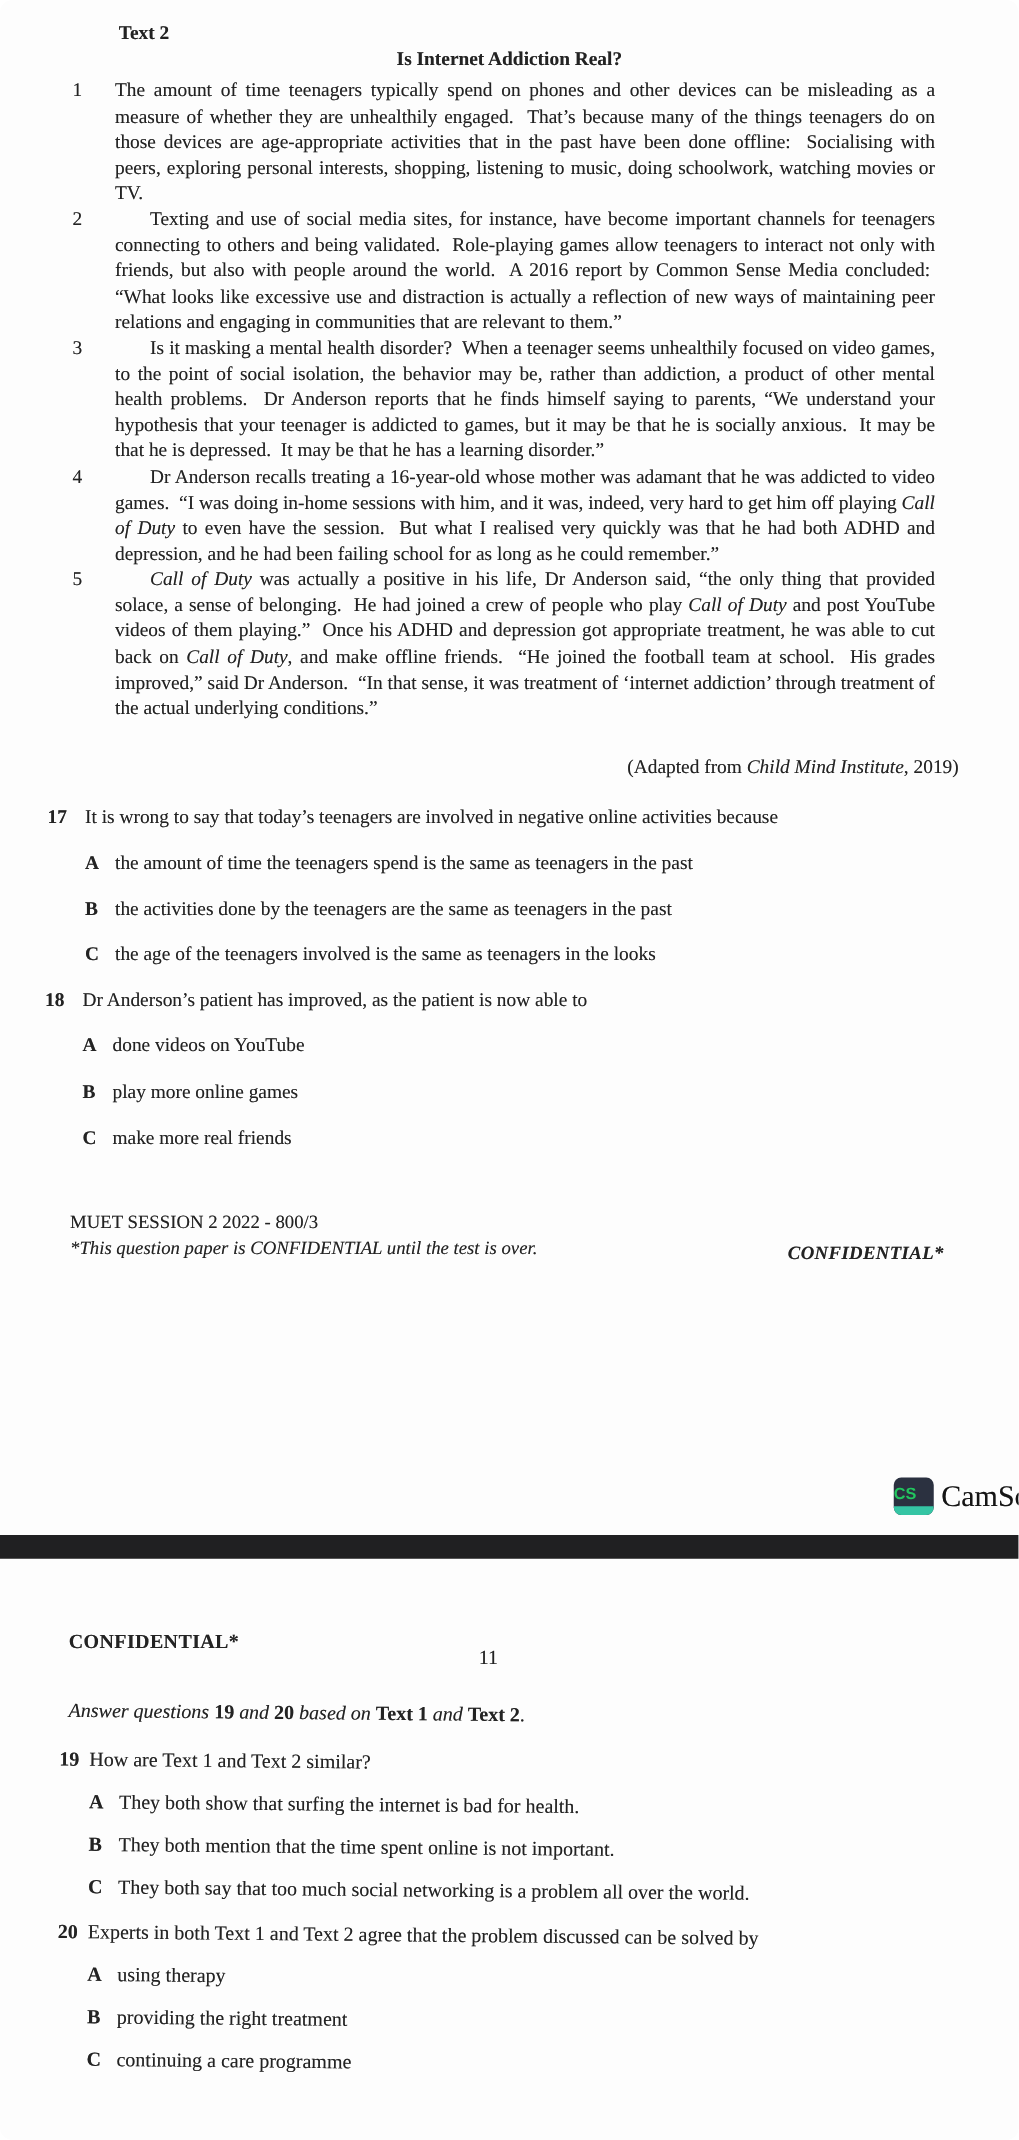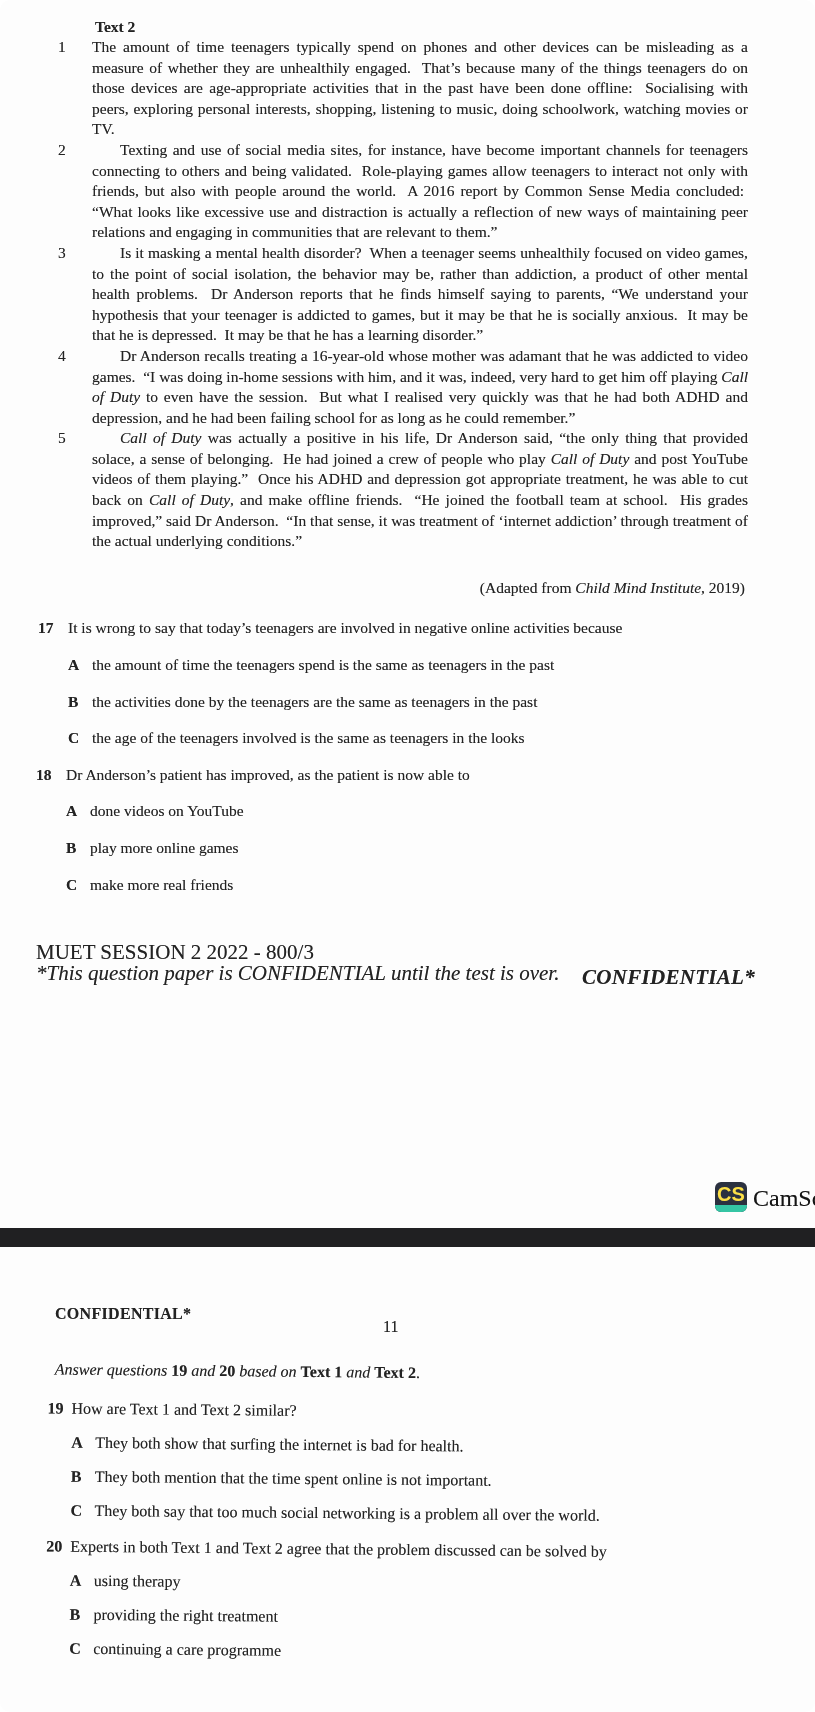--- a/index.html
+++ b/index.html
@@ -13,39 +13,39 @@
   .b{font-weight:bold;}
   .i{font-style:italic;}
   
   .page1{padding-top:17px;}
   .text-label{margin-left:95px;font-weight:bold;line-height:20px;}
   .title{text-align:center;font-weight:bold;line-height:20px;margin-top:1px;margin-bottom:5px;}
   .para{display:flex;margin:0 67px 0 58px;}
   .pnum{flex:none;width:34px;}
   .ptext{flex:1;margin:0;text-align:justify;}
   .indent{text-indent:28px;}
-  .source{text-align:right;padding-right:70px;margin-top:26px;}
+  .source{text-align:right;padding-right:48px;margin-top:26px;}
   .qblock{margin-left:38px;margin-right:18px;}
   .qb-17{margin-top:20px;}
   .qb-18{margin-top:16px;margin-left:36px;}
   .qrow{display:flex;}
   .qnum{flex:none;width:30px;font-weight:bold;}
   .qtext{flex:1;margin:0;}
   .orow{display:flex;margin-left:30px;margin-top:16px;}
   .oletter{flex:none;width:24px;font-weight:bold;}
   .otext{flex:1;margin:0;}
-  .footer{margin-top:47px;margin-left:36px;position:relative;font-size:21px;}
+  .footer{margin-top:47px;margin-left:56px;position:relative;font-size:15px;}
   .frow{position:relative;font-style:italic;}
   .fconf{position:absolute;right:60px;top:4px;letter-spacing:.3px;}
   
   .wm{position:absolute;left:715px;top:1182px;display:flex;align-items:flex-start;}
   .cs-icon{flex:none;position:relative;width:32px;height:30px;border-radius:6px;overflow:hidden;}
-  .cs-label{position:absolute;top:0;left:0;right:0;height:23px;color:#fde047;
-    font-family:"Liberation Sans","DejaVu Sans",sans-serif;font-weight:bold;font-size:20px;
-    line-height:25px;text-align:center;text-shadow:none;}
+  .cs-label{position:absolute;top:0;left:0;right:0;height:23px;color:#22c55e;
+    font-family:"Liberation Sans","DejaVu Sans",sans-serif;font-weight:bold;font-size:13px;
+    line-height:25px;text-align:left;text-shadow:none;}
   .cs-accent{position:absolute;left:0;right:0;bottom:0;height:7px;}
   .cs-brand{margin-left:6px;font-size:24px;line-height:32px;color:#151515;white-space:nowrap;}
   
   .divider{position:absolute;left:0;top:1228px;width:815px;height:19px;}
   
   .page2{position:absolute;left:0;top:1247px;width:815px;padding-top:56px;font-size:16px;line-height:21px;}
   .p2head{position:relative;}
   .p2conf{margin-left:55px;display:inline-block;letter-spacing:.3px;}
   .p2num{position:absolute;left:383px;top:13px;}
   .p2body{margin-top:34px;transform:rotate(.55deg);transform-origin:0 0;}
@@ -55,20 +55,21 @@
   .p2body .orow{margin-left:24px;margin-top:13px;}
   .p2body .qb-20{margin-top:15px;}
 </style>
 </head>
 <body>
 
 <div class="sheet">
 
   <section class="page1">
     <div class="text-label">Text 2</div>
+    <div class="title">Is Internet Addiction Real?</div>
 
     <div class="para">
       <span class="pnum">1</span>
       <p class="ptext"><span>The amount of time teenagers typically spend on phones and other devices can be misleading as a measure of whether they are unhealthily engaged.&nbsp; That’s because many of the things teenagers do on those devices are age-appropriate activities that in the past have been done offline:&nbsp; Socialising with peers, exploring personal interests, shopping, listening to music, doing schoolwork, watching movies or TV.</span></p>
     </div>
     <div class="para">
       <span class="pnum">2</span>
       <p class="ptext indent"><span>Texting and use of social media sites, for instance, have become important channels for teenagers connecting to others and being validated.&nbsp; Role-playing games allow teenagers to interact not only with friends, but also with people around the world.&nbsp; A 2016 report by Common Sense Media concluded:&nbsp; “What looks like excessive use and distraction is actually a reflection of new ways of maintaining peer relations and engaging in communities that are relevant to them.”</span></p>
     </div>
     <div class="para">

